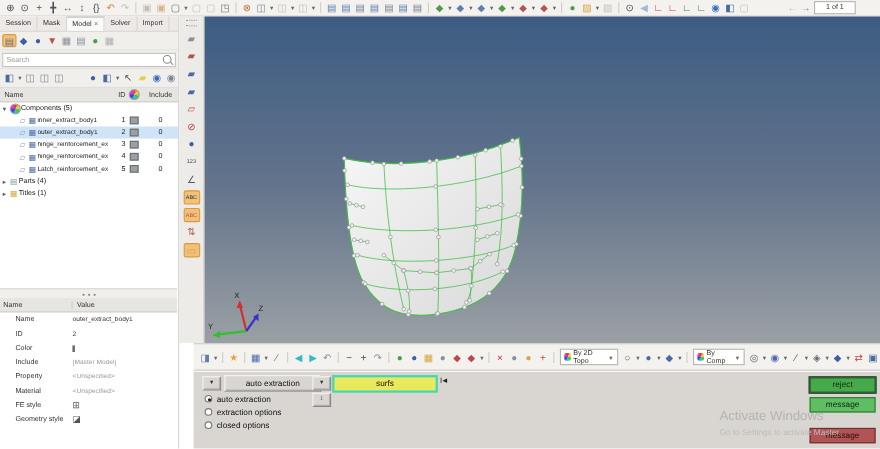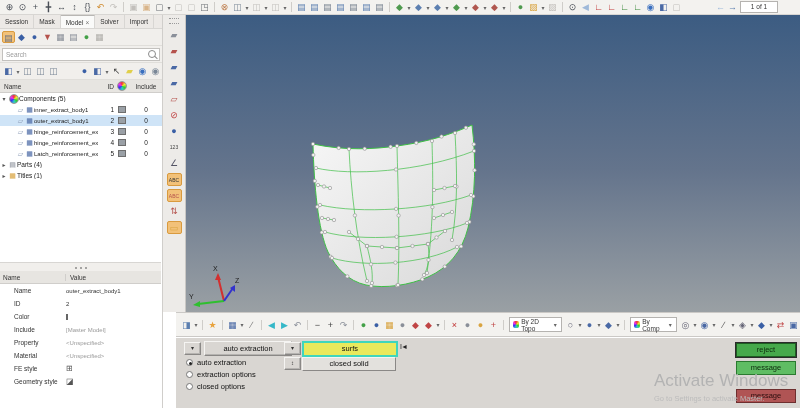--- a/index.html
+++ b/index.html
@@ -106,21 +106,21 @@
   .solidfield{position:absolute;left:126px;top:19px;width:92px;height:12px;font-size:7.5px;color:#111;
               text-align:center;line-height:12px;background:#e3e1dd;border:1px solid #8a8886;
               border-top-color:#f5f4f2;border-left-color:#f5f4f2;cursor:default;}
   .reset{position:absolute;left:224px;top:5px;font-size:7px;color:#222;letter-spacing:-1px;cursor:default;}
   .greenbtn{position:absolute;left:560px;width:58px;height:12px;font-size:7.5px;color:#0c2a0c;
             text-align:center;line-height:12px;cursor:default;}
   .extract{top:5px;background:#46a94b;border:1px solid #1d5c21;box-shadow:0 0 0 1px #2b2b2b;}
   .reject{top:23px;background:#5fbd63;border:1px solid #2b7a30;}
   .returnb{top:51px;background:#b05454;border:1px solid #6e2f2f;color:#2a0d0d;}
   .wmark{position:absolute;left:478px;top:33px;color:#b3b3b3;pointer-events:none;}
-  .wm1{font-size:17px;}
+  .wm1{font-size:12px;}
   .wm2{font-size:7.5px;margin-top:3px;color:#bcbcbc;}
 </style>
 </head>
 <body>
 
 <div class="app">
 
   <div class="topbar">
     <span id="top-icons" style="display:flex;align-items:center;">
         <span class="ti" style="color: rgb(74, 79, 87);">⊕</span>
@@ -597,21 +597,20 @@
     </div>
     <div class="radio" style="left:10px;top:44px;">
       <span class="rdot"></span>
       <span>closed options</span>
     </div>
 
     <div class="ddbtn bevel" style="left:108px;top:4px;">▾</div>
     <div class="collector">surfs</div>
     <div class="reset">I◄</div>
     <div class="ddbtn bevel" style="left:108px;top:19px;">↕</div>
-    <div class="solidfield">closed solid</div>
 
     <div class="greenbtn extract">reject</div>
     <div class="greenbtn reject">message</div>
     <div class="greenbtn returnb">message</div>
 
     <div class="wmark">
       <div class="wm1">Activate Windows</div>
       <div class="wm2">Go to Settings to activate Master.</div>
     </div>
   </div>

